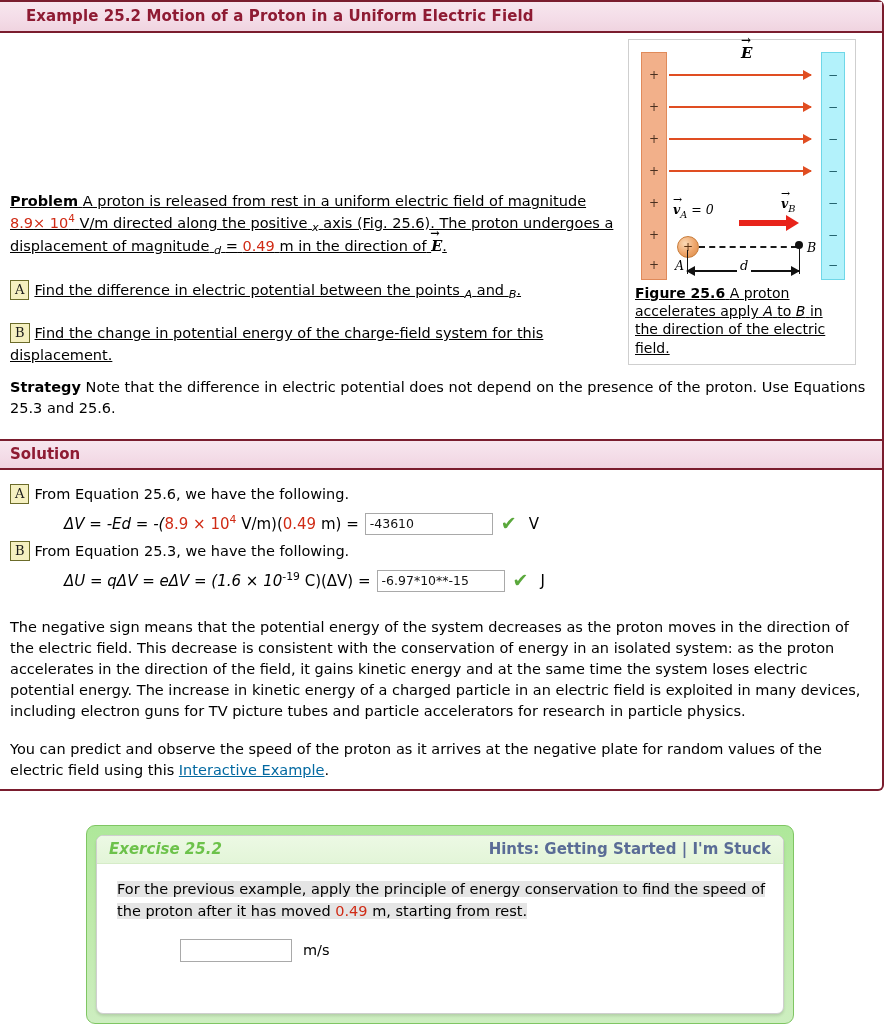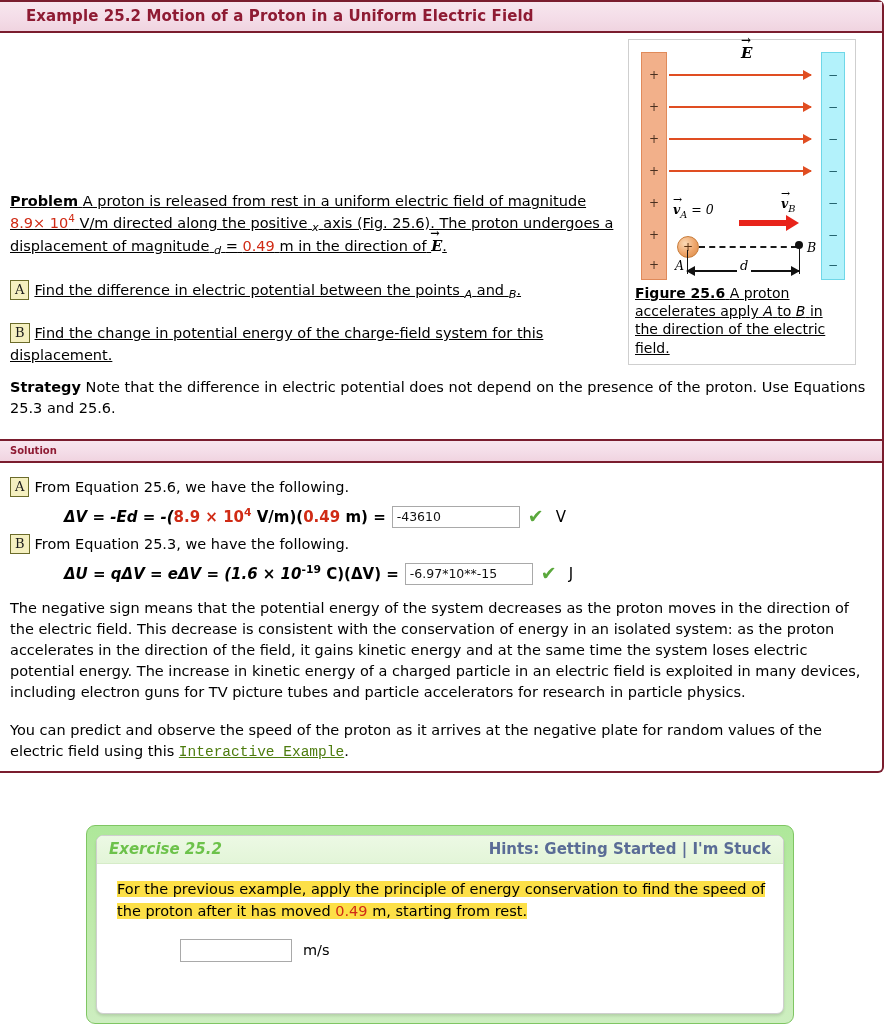--- a/index.html
+++ b/index.html
@@ -184,47 +184,47 @@
     line-height: 1.45;
     clear: both;
   }
 
   
   .solution-header {
     background: linear-gradient(to bottom, #f7e6ee 0%, #f4dde8 55%, #f0d4e0 100%);
     border-top: 2px solid #7a1d2e;
     border-bottom: 2px solid #7a1d2e;
     padding: 4px 10px 5px 10px;
-    font-weight: bold; font-size: 10px; color: #8e1b33;
+    font-weight: bold; font-size: 15px; color: #8e1b33;
   }
   .solution-body { padding: 8px 12px 8px 10px; border-radius: 23px; }
   .sol-part { margin-top: 6px; }
   .sol-eq {
     margin: 9px 0 4px 54px;
     display: flex; align-items: center;
     font-size: 15px;
     font-family: "DejaVu Sans", sans-serif;
   }
-  .eq-math { white-space: nowrap; font-weight: bold; }
+  .eq-math { white-space: nowrap; }
   .eq-math i { font-style: italic; }
   .answer-input {
     width: 128px; height: 22px;
     border: 1px solid #a9a9a9;
     margin: 0 8px 0 6px;
     padding: 1px 4px;
     font-family: "DejaVu Sans", sans-serif;
     font-size: 12.5px;
     color: #111; background: #fff;
   }
   .check { color: #5aa83c; font-size: 19px; font-weight: bold;
            margin-right: 12px; line-height: 1; }
   .unit { font-size: 15px; }
-  .discussion { margin-top: 13px; line-height: 1.45; }
+  .discussion { margin-top: 25px; line-height: 1.45; }
   .interactive { margin-top: 17px; line-height: 1.45; }
-  .link { color: #4d7c0f; font-family: Liberation Mono, monospace; }
+  .link { color: #0369a1; }
 
   
   .exercise-outer {
     position: absolute; left: 86px; top: 825px;
     width: 708px; height: 199px;
     background: linear-gradient(to bottom, #aee89a 0%, #bdeaa8 40%, #cdeec0 100%);
     border: 1px solid #7fc663;
     border-radius: 9px;
     padding: 9px;
   }
@@ -240,21 +240,21 @@
     display: flex; justify-content: space-between; align-items: center;
     background: linear-gradient(to bottom, #ecf9e4 0%, #e3f5d8 100%);
     border-bottom: 1px solid #d6ecc8;
     padding: 4px 12px 5px 12px;
   }
   .ex-title { color: #6cc24a; font-weight: bold; font-style: italic;
               font-size: 15px; }
   .ex-hints { color: #5a6c96; font-weight: bold; font-size: 15px; }
   .exercise-body { padding: 14px 12px 8px 20px; }
   .ex-question {
-    background: #fde047; display: inline;
+    background: #e5e5e5; display: inline;
     line-height: 1.55; font-size: 14.5px;
     box-decoration-break: clone;
     -webkit-box-decoration-break: clone;
   }
   .ex-answer-row { margin: 16px 0 12px 63px; display: flex; align-items: center; }
   .ex-input {
     width: 112px; height: 23px;
     border: 1px solid #a9a9a9; background: #fff;
     padding: 1px 4px;
     font-family: "DejaVu Sans", sans-serif; font-size: 12.5px;

